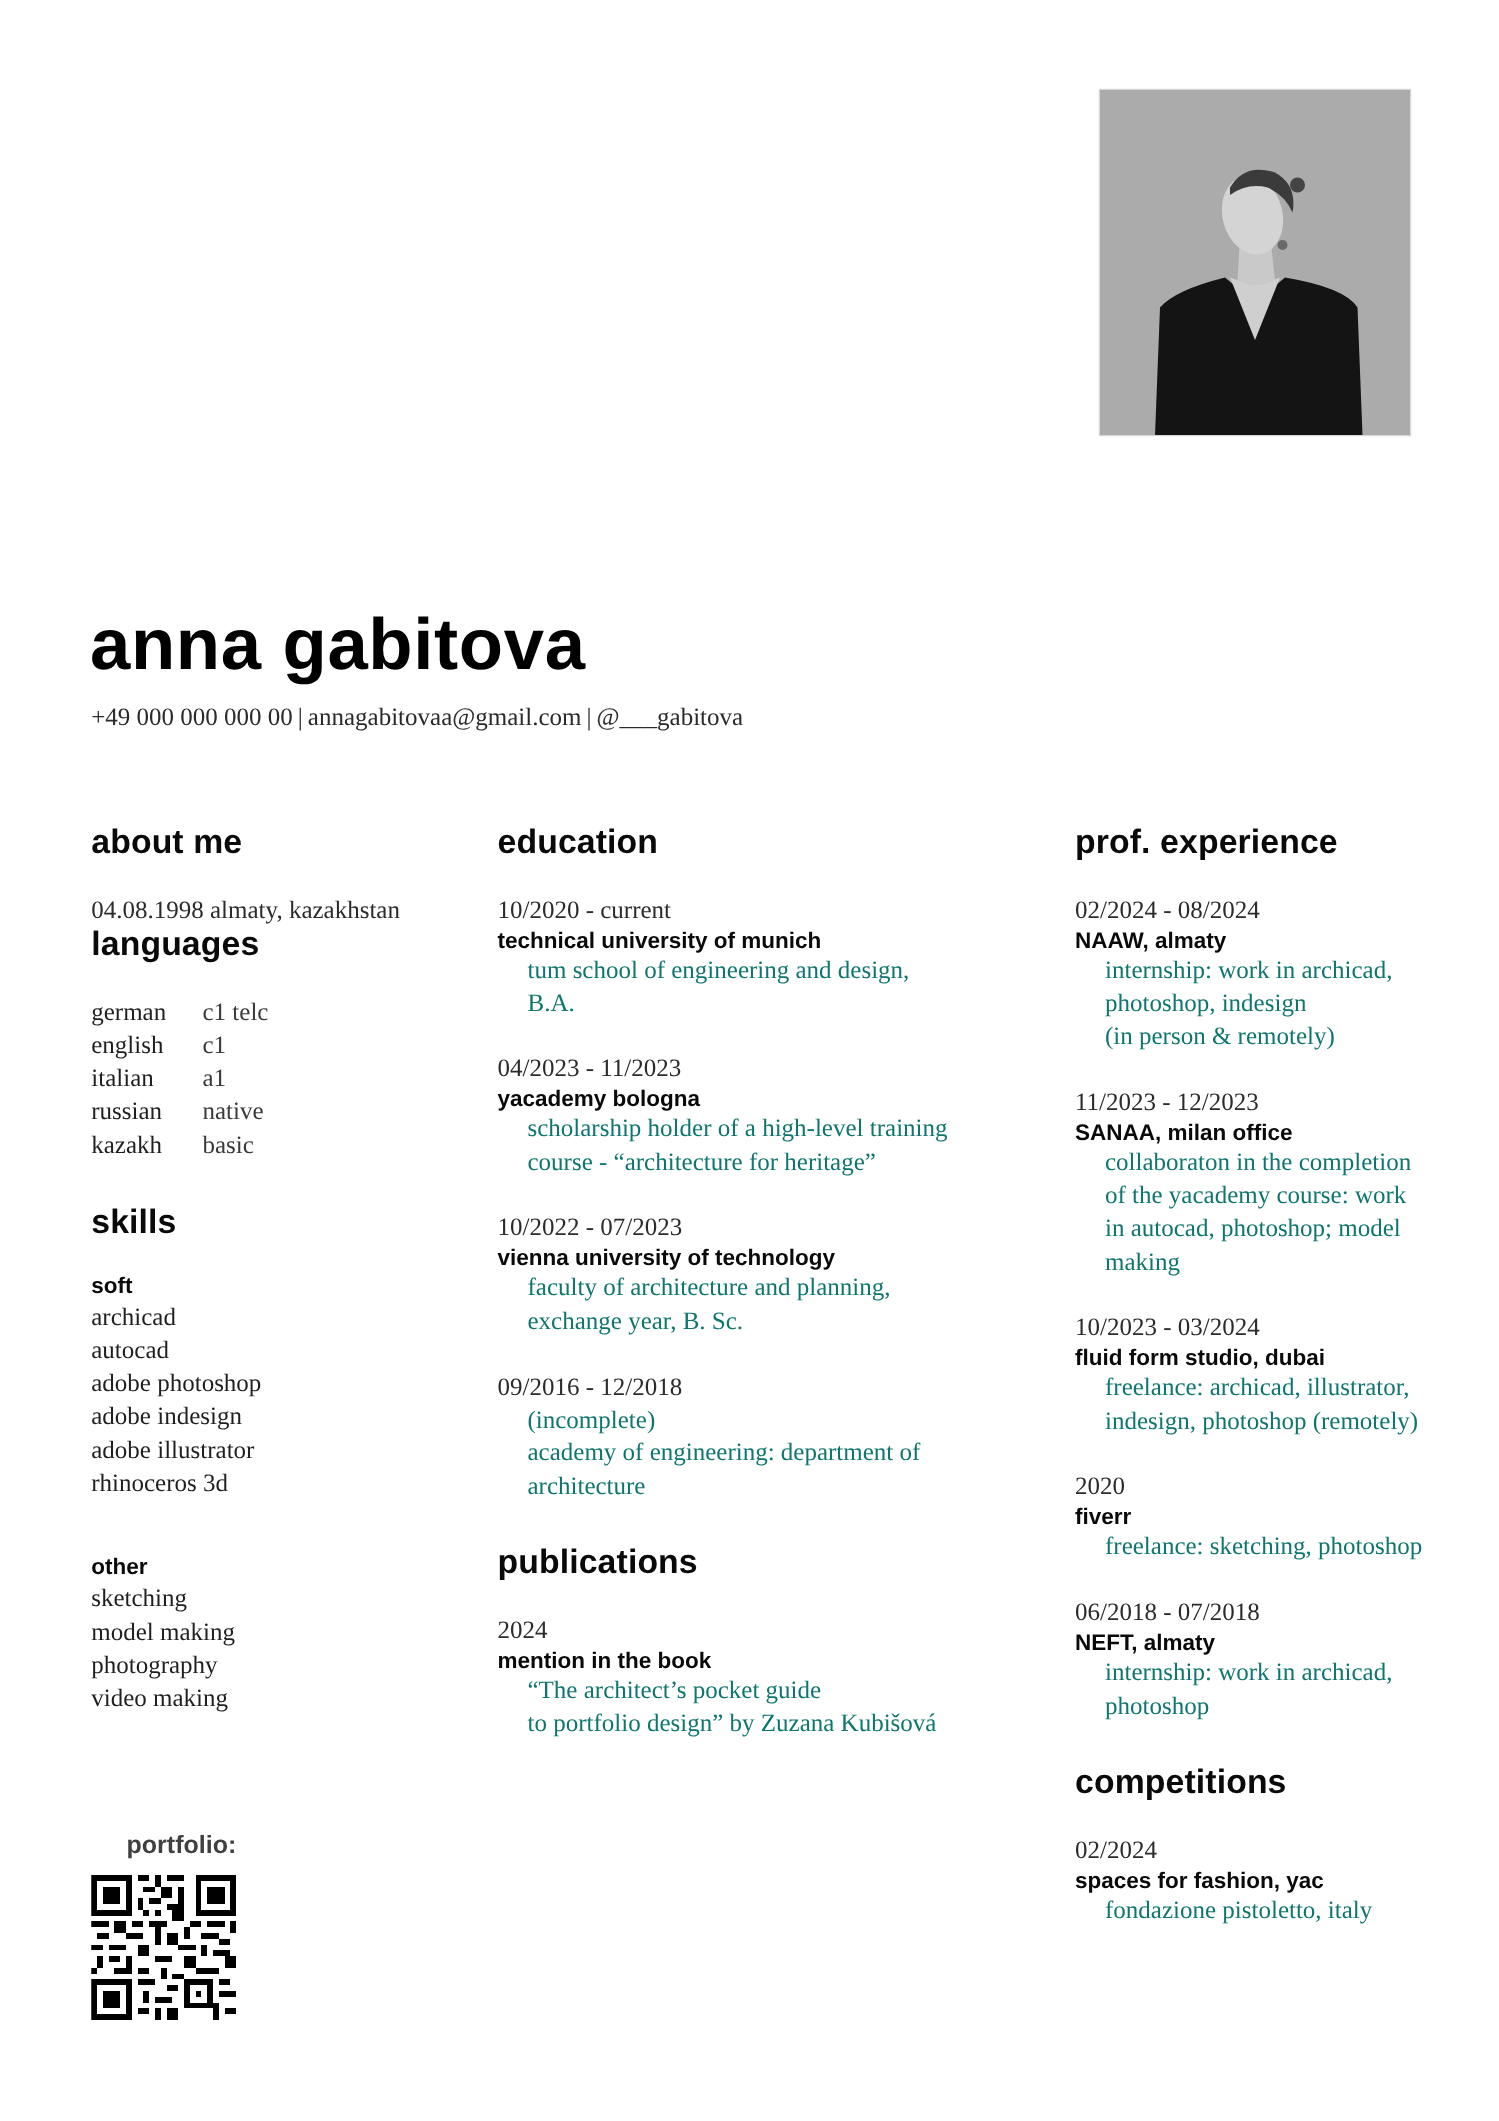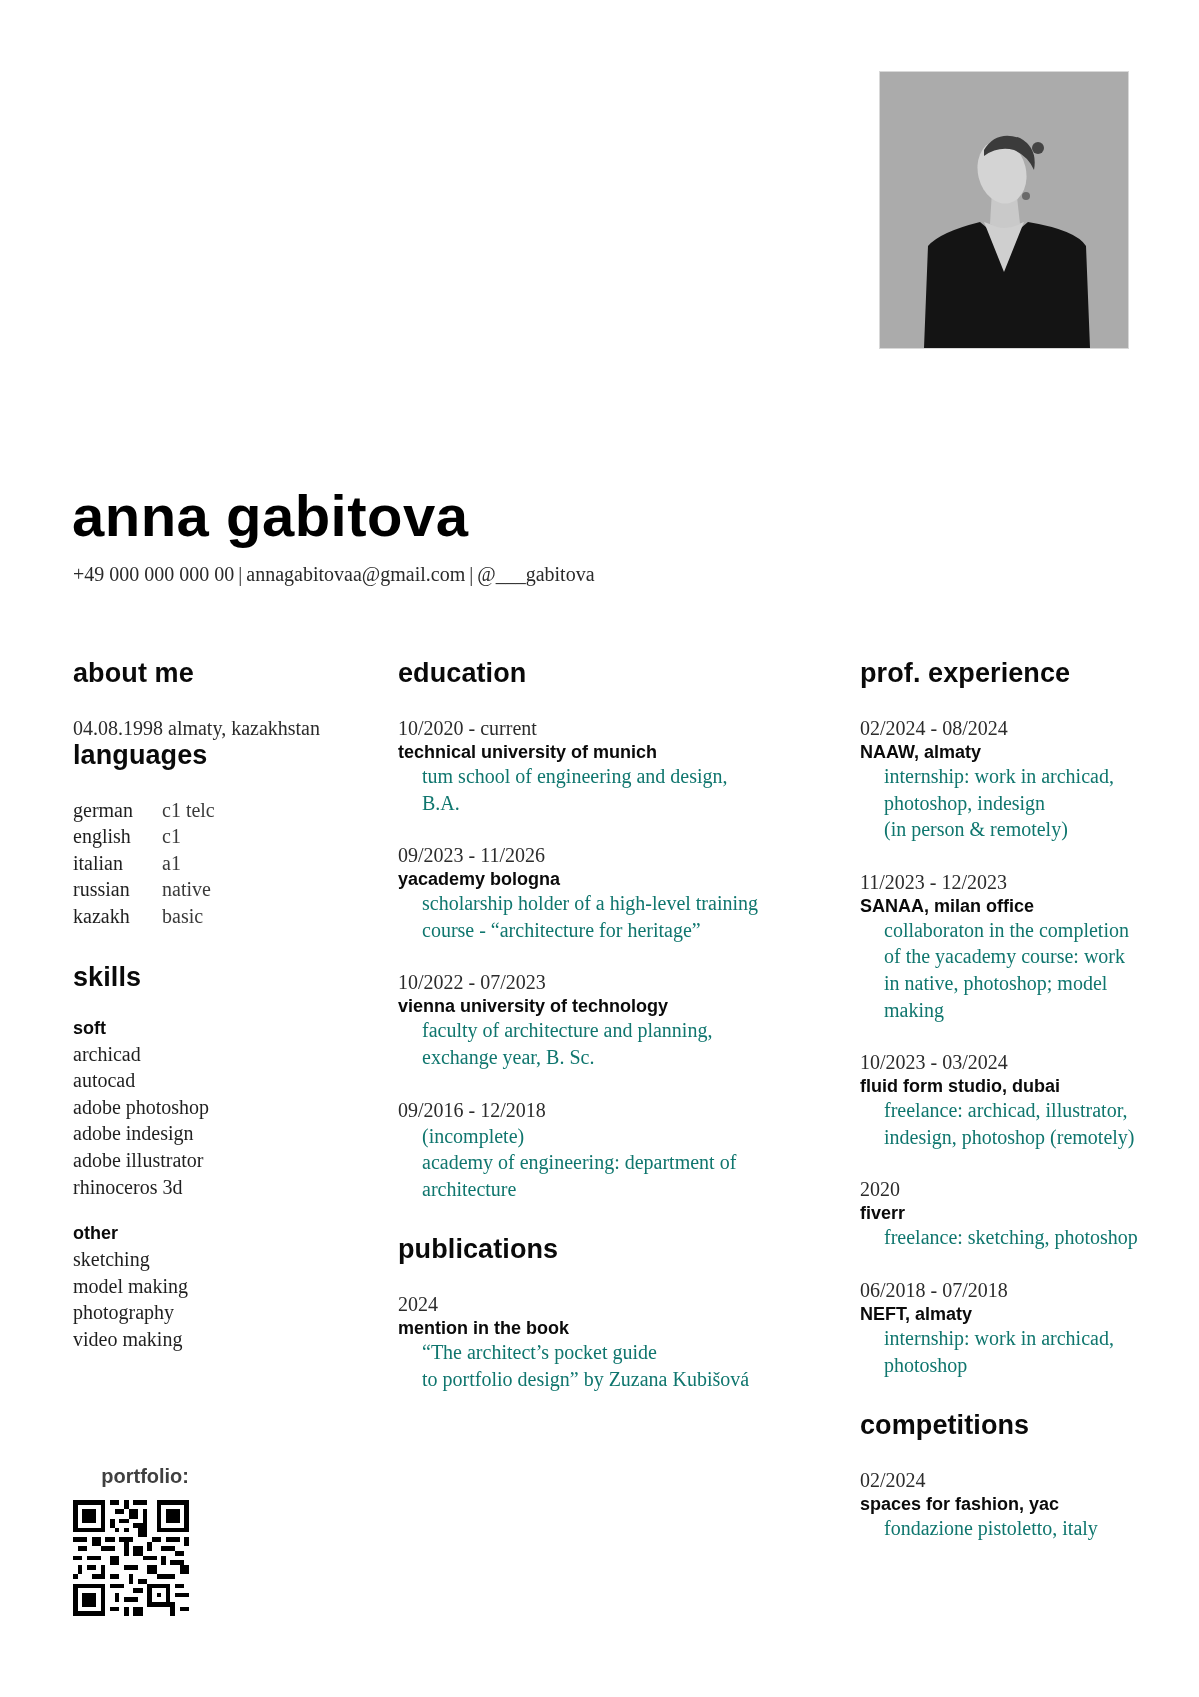--- a/index.html
+++ b/index.html
@@ -126,21 +126,21 @@
     <h2>skills</h2>
     <div class="sec-body" style="margin-top:26px;">
       <div class="bold skill-group-title">soft</div>
       <div class="skill-item">archicad</div>
       <div class="skill-item">autocad</div>
       <div class="skill-item">adobe photoshop</div>
       <div class="skill-item">adobe indesign</div>
       <div class="skill-item">adobe illustrator</div>
       <div class="skill-item">rhinoceros 3d</div>
     </div>
-    <div style="margin-top:22px;">
+    <div style="margin-top:42px;">
       <div class="bold skill-group-title">other</div>
       <div class="skill-item">sketching</div>
       <div class="skill-item">model making</div>
       <div class="skill-item">photography</div>
       <div class="skill-item">video making</div>
     </div>
   </section>
 </div>
 
 <div class="portfolio">
@@ -219,21 +219,21 @@
   <section>
     <h2>education</h2>
     <div class="sec-body">
       <div class="entry">
         <div class="date">10/2020 - current</div>
         <div class="bold">technical university of munich</div>
         <div class="desc">tum school of engineering and design,</div>
         <div class="desc">B.A.</div>
       </div>
       <div class="entry">
-        <div class="date">09/2023 - 11/2026</div>
+        <div class="date">04/2023 - 11/2023</div>
         <div class="bold">yacademy bologna</div>
         <div class="desc">scholarship holder of a high-level training</div>
         <div class="desc">course - “architecture for heritage”</div>
       </div>
       <div class="entry">
         <div class="date">10/2022 - 07/2023</div>
         <div class="bold">vienna university of technology</div>
         <div class="desc">faculty of architecture and planning,</div>
         <div class="desc">exchange year, B. Sc.</div>
       </div>
@@ -268,21 +268,21 @@
         <div class="bold">NAAW, almaty</div>
         <div class="desc">internship: work in archicad,</div>
         <div class="desc">photoshop, indesign</div>
         <div class="desc">(in person &amp; remotely)</div>
       </div>
       <div class="entry">
         <div class="date">11/2023 - 12/2023</div>
         <div class="bold">SANAA, milan office</div>
         <div class="desc">collaboraton in the completion</div>
         <div class="desc">of the yacademy course: work</div>
-        <div class="desc">in native, photoshop; model</div>
+        <div class="desc">in autocad, photoshop; model</div>
         <div class="desc">making</div>
       </div>
       <div class="entry">
         <div class="date">10/2023 - 03/2024</div>
         <div class="bold">fluid form studio, dubai</div>
         <div class="desc">freelance: archicad, illustrator,</div>
         <div class="desc">indesign, photoshop (remotely)</div>
       </div>
       <div class="entry">
         <div class="date">2020</div>

